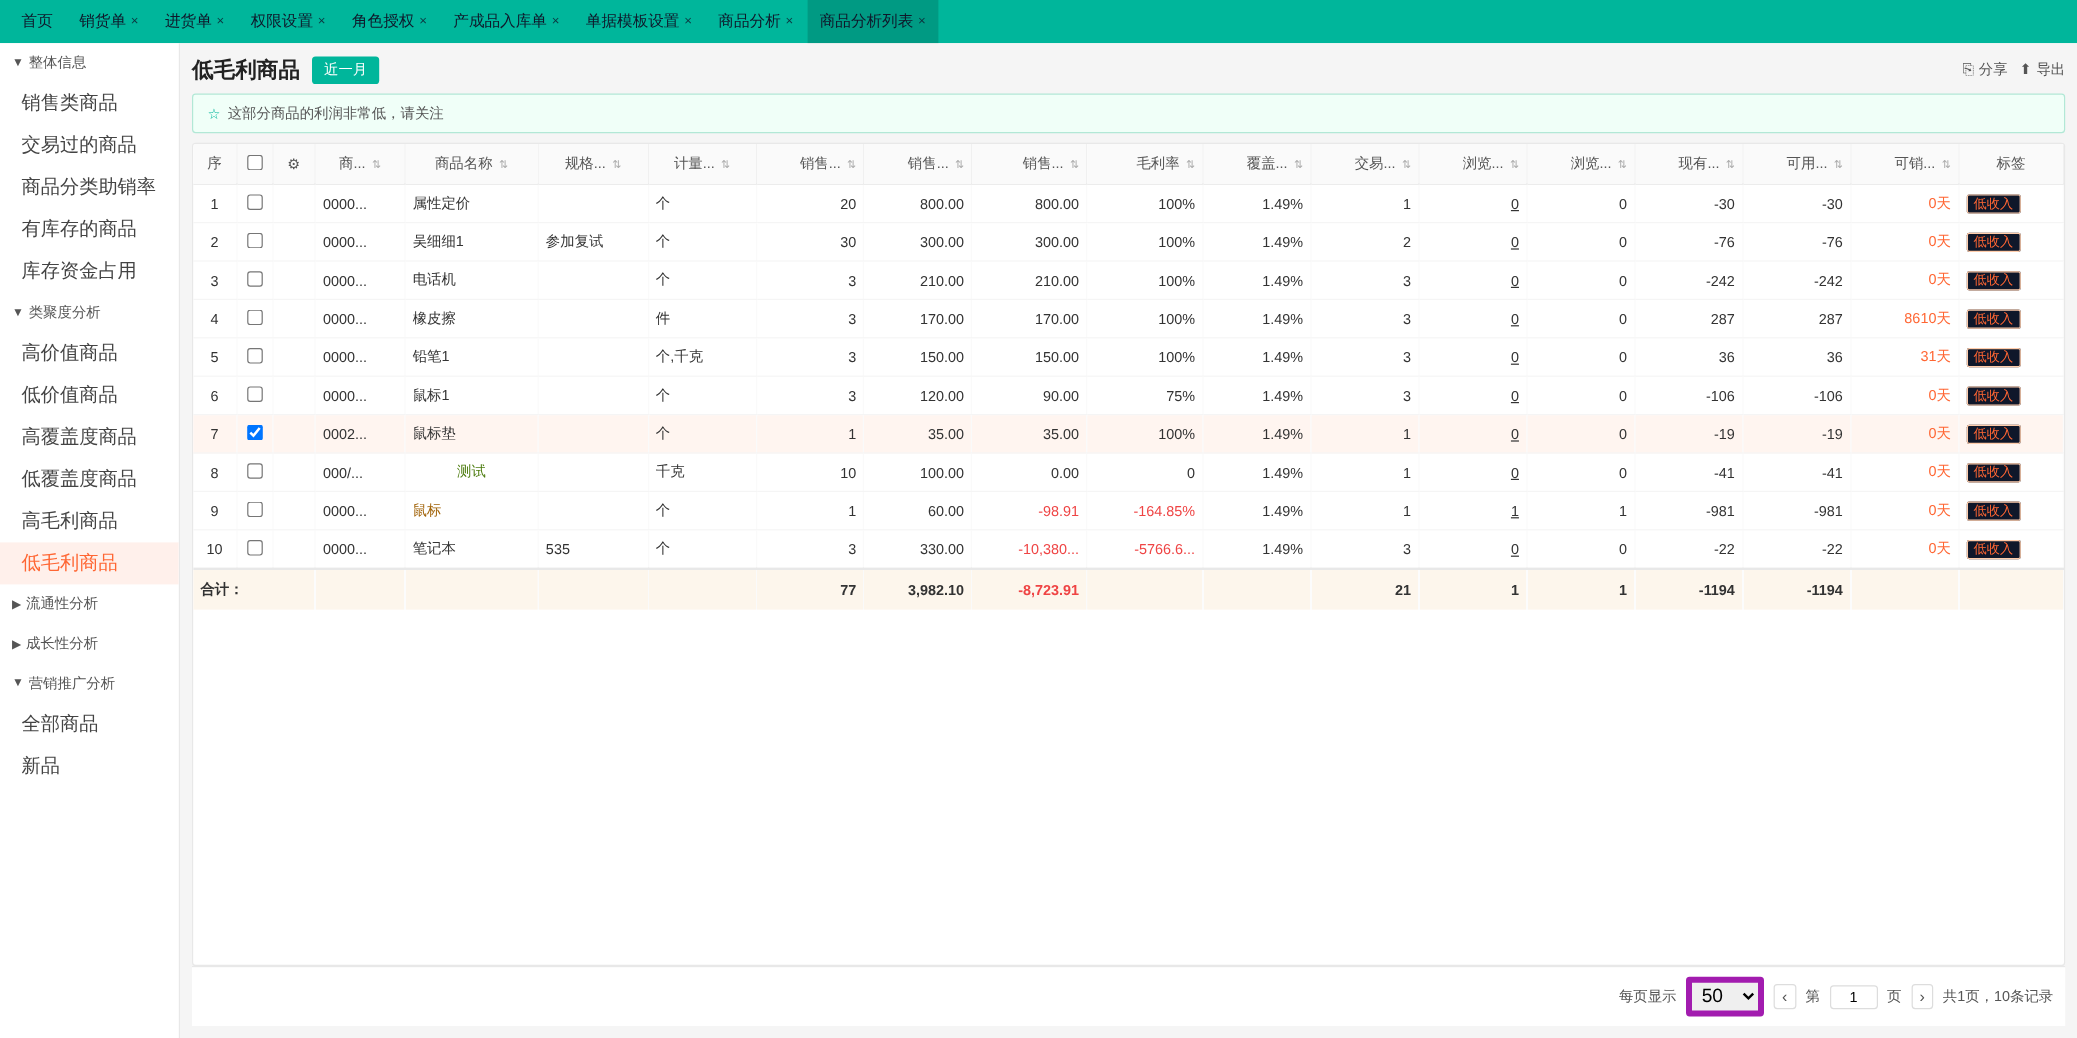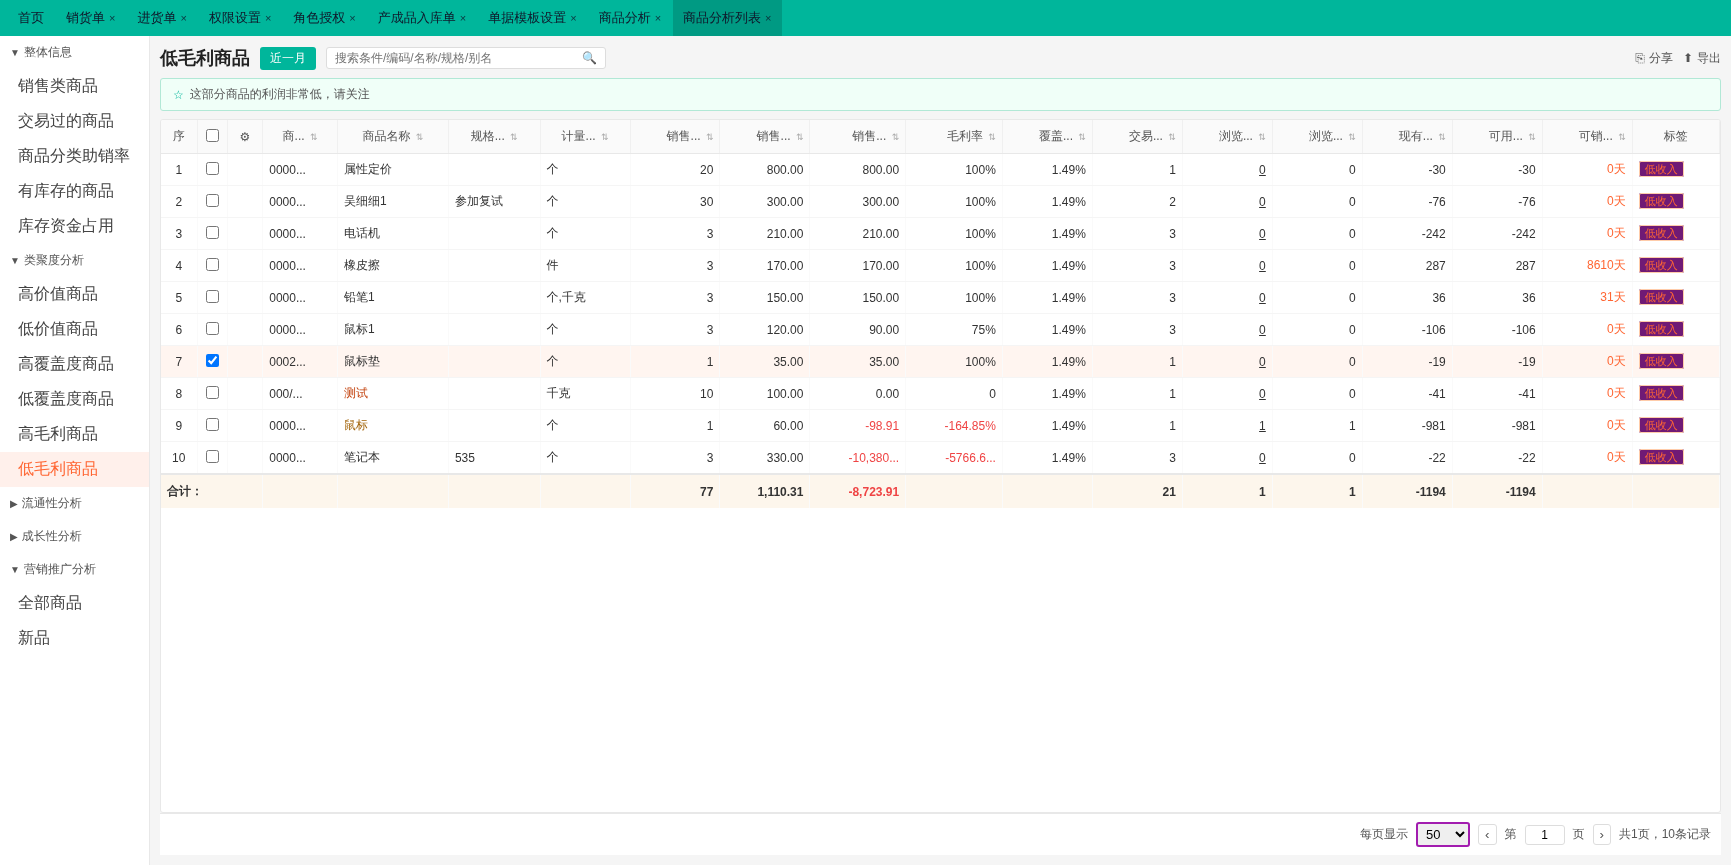--- a/index.html
+++ b/index.html
@@ -176,21 +176,21 @@
       border-bottom: 1px solid #f5f5f5;
       border-right: 1px solid #fafafa;
       white-space: nowrap;
     }
     tr.highlighted td { background: #fff5f0; }
 
     .text-center { text-align: center; }
     .text-right { text-align: right; }
 
     .tag-low-income {
-      background: #701a75;
+      background: #0f172a;
       color: #ff6633;
       border: 1px solid #ffccaa;
       border-radius: 2px;
       padding: 1px 5px;
       font-size: 11px;
     }
 
     .underline-link {
       color: #333;
       text-decoration: underline;
@@ -220,24 +220,24 @@
       align-items: center;
       justify-content: flex-end;
       padding: 8px 10px;
       background: #fff;
       border-top: 1px solid #e8e8e8;
       gap: 8px;
       font-size: 12px;
       color: #555;
     }
     .pagination-bar select {
-      border: 2px solid #a21caf;
+      border: 5px solid #a21caf;
       border-radius: 3px;
       padding: 2px 4px;
-      font-size: 13px;
+      font-size: 16px;
     }
     .pag-btn {
       border: 1px solid #ddd;
       background: #fff;
       border-radius: 3px;
       padding: 2px 6px;
       cursor: pointer;
       color: #555;
     }
     .pag-input {
@@ -336,24 +336,20 @@
     </div>
     <div class="sidebar-item">全部商品</div>
     <div class="sidebar-item">新品</div>
   </aside>
 
   <div class="content">
 
     <div class="page-header">
       <h1 class="page-title">低毛利商品</h1>
       <button class="time-filter-btn">近一月</button>
-      <div class="search-box">
-        <input type="text" placeholder="搜索条件/编码/名称/规格/别名" style="">
-        <span style="color:#aaa; cursor:pointer;">🔍</span>
-      </div>
       <div class="header-actions">
         <div class="action-btn">
           <span>⎘</span>
           <span>分享</span>
         </div>
         <div class="action-btn">
           <span>⬆</span>
           <span>导出</span>
         </div>
       </div>
@@ -535,21 +531,21 @@
       <td class="text-right ">-19</td>
       <td class="text-right">-19</td>
       <td class="text-right orange-text">0天</td>
       <td><span class="tag-low-income">低收入</span></td>
     </tr>
             <tr>
       <td class="text-center">8</td>
       <td class="text-center"><input type="checkbox" style=""></td>
       <td class="text-center"></td>
       <td>000/...</td>
-      <td style="color:#c2410c; cursor:pointer;">测试</td>
+      <td style="color:#4d7c0f; cursor:pointer;text-align:center;">测试</td>
       <td></td>
       <td>千克</td>
       <td class="text-right">10</td>
       <td class="text-right">100.00</td>
       <td class="text-right ">0.00</td>
       <td class="text-right ">0</td>
       <td class="text-right">1.49%</td>
       <td class="text-right">1</td>
       <td class="text-right"><span class="underline-link">0</span></td>
       <td class="text-right">0</td>
@@ -602,21 +598,21 @@
     </tr>
           </tbody>
         <tfoot>
           <tr class="footer-total">
             <td colspan="3">合计：</td>
             <td></td>
             <td></td>
             <td></td>
             <td></td>
             <td class="text-right">77</td>
-            <td class="text-right">1,110.31</td>
+            <td class="text-right">3,982.10</td>
             <td class="text-right red-text">-8,723.91</td>
             <td></td>
             <td></td>
             <td class="text-right">21</td>
             <td class="text-right">1</td>
             <td class="text-right">1</td>
             <td class="text-right">-1194</td>
             <td class="text-right">-1194</td>
             <td></td>
             <td></td>

